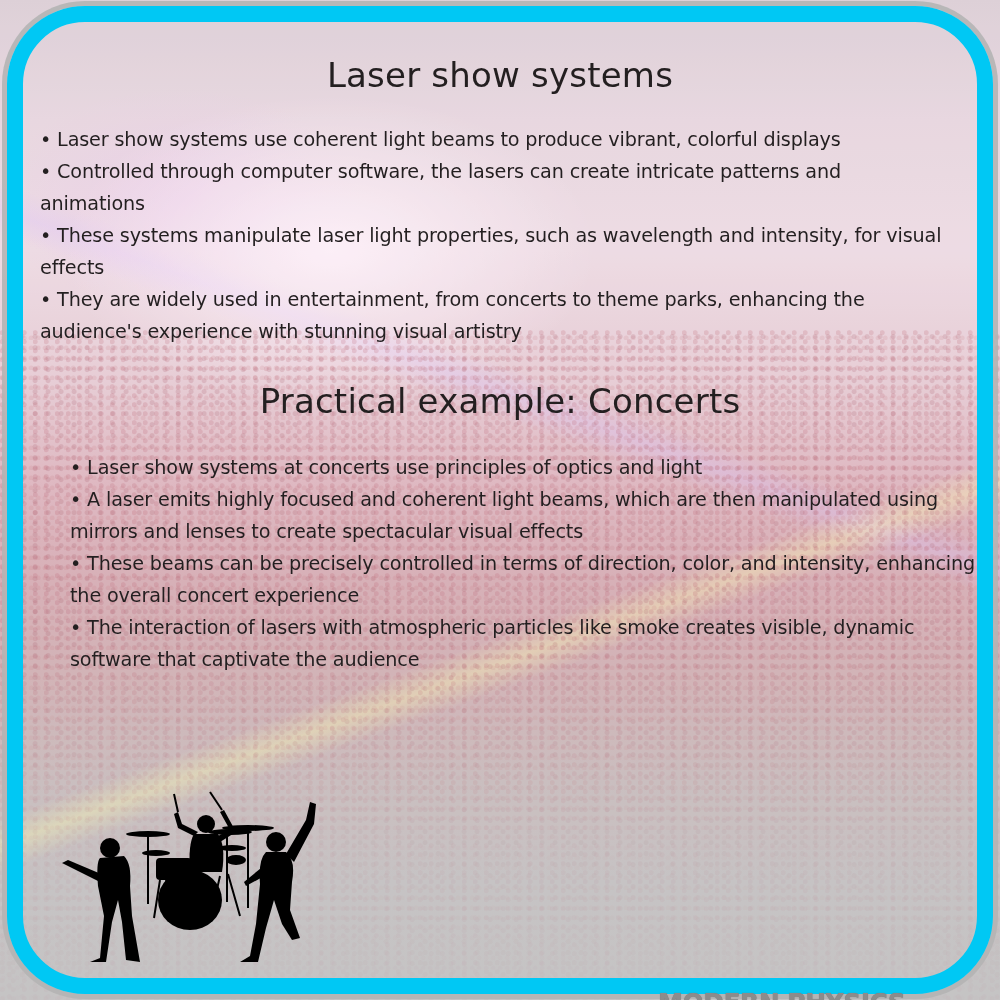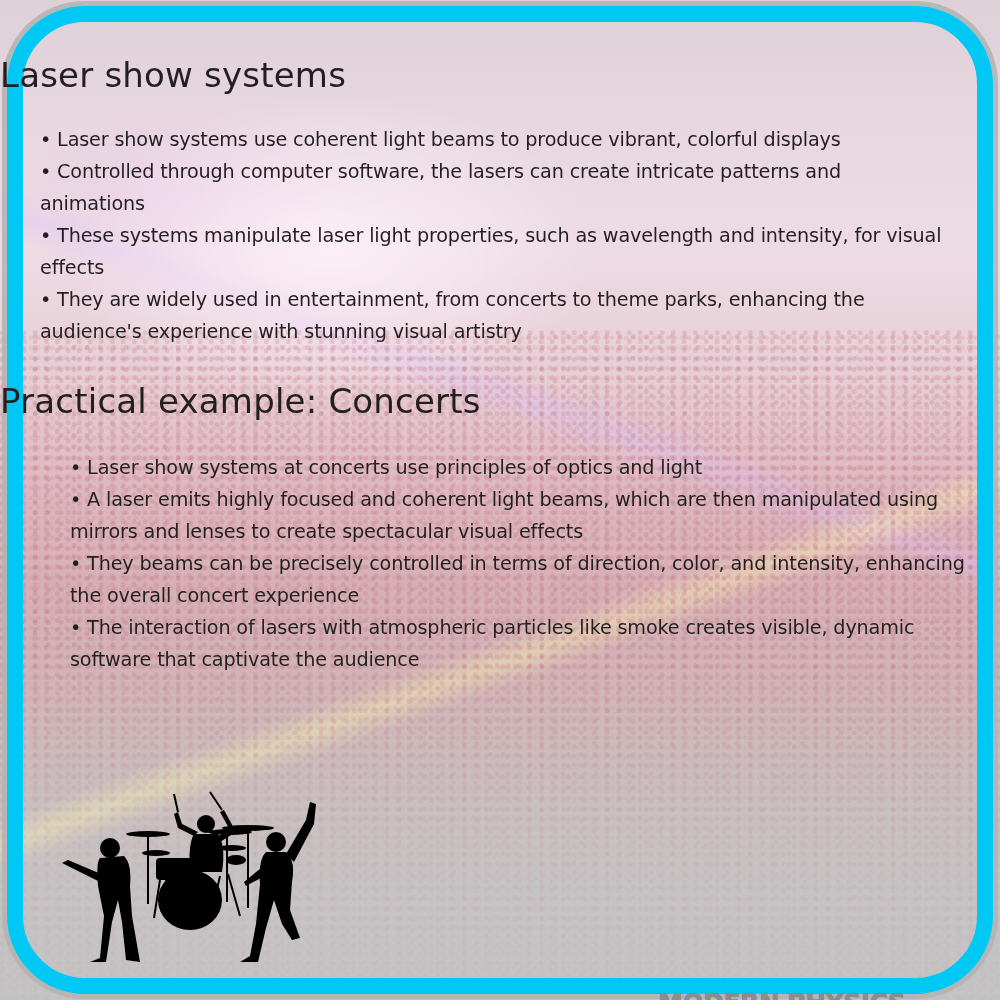--- a/index.html
+++ b/index.html
@@ -34,21 +34,21 @@
 
     
     .frame {
       position: absolute; left: 7px; top: 6px; width: 986px; height: 988px;
       border: 16px solid #00c8f4;
       border-radius: 78px;
       box-shadow: 0 0 0 5px rgba(180,180,180,0.9);
     }
 
     .title {
-      position: absolute; left: 0; width: 1000px; text-align: left;
+      position: absolute; left: 0; width: 1000px; text-align: center;
       color: #231f20; font-weight: normal;
       font-family: "DejaVu Sans", sans-serif;
       letter-spacing: 0.2px;
     }
     .title-1 { top: 55px; font-size: 34px; }
     .title-2 { top: 381px; font-size: 34px; }
 
     .bullets {
       position: absolute; left: 40px; width: 910px;
       color: #231f20; font-size: 19.2px; line-height: 32px;
@@ -86,21 +86,21 @@
   <span class="bullet-item">• Controlled through computer software, the lasers can create intricate patterns and animations</span>
   <span class="bullet-item">• These systems manipulate laser light properties, such as wavelength and intensity, for visual effects</span>
   <span class="bullet-item">• They are widely used in entertainment, from concerts to theme parks, enhancing the audience's experience with stunning visual artistry</span>
 </div>
 
 <h2 class="title title-2">Practical example: Concerts</h2>
 
 <div class="bullets bullets-2">
   <span class="bullet-item">• Laser show systems at concerts use principles of optics and light</span>
   <span class="bullet-item">• A laser emits highly focused and coherent light beams, which are then manipulated using mirrors and lenses to create spectacular visual effects</span>
-  <span class="bullet-item">• They beams can be precisely controlled in terms of direction, color, and intensity, enhancing the overall concert experience</span>
+  <span class="bullet-item">• These beams can be precisely controlled in terms of direction, color, and intensity, enhancing the overall concert experience</span>
   <span class="bullet-item">• The interaction of lasers with atmospheric particles like smoke creates visible, dynamic software that captivate the audience</span>
 </div>
 
 <svg class="silhouette" viewBox="0 0 270 175" xmlns="http://www.w3.org/2000/svg">
   <g fill="#000">
 
     <circle cx="50" cy="58" r="10"></circle>
     <path d="M40 68 Q36 72 38 96 L44 126 L40 168 L30 172 L46 172 L52 132 L58 110 L62 132 L66 170 L80 172 L72 126 L70 96 Q72 74 64 66 Z"></path>
     <path d="M2 73 L8 70 L60 92 L62 98 L52 98 Z"></path>
 

